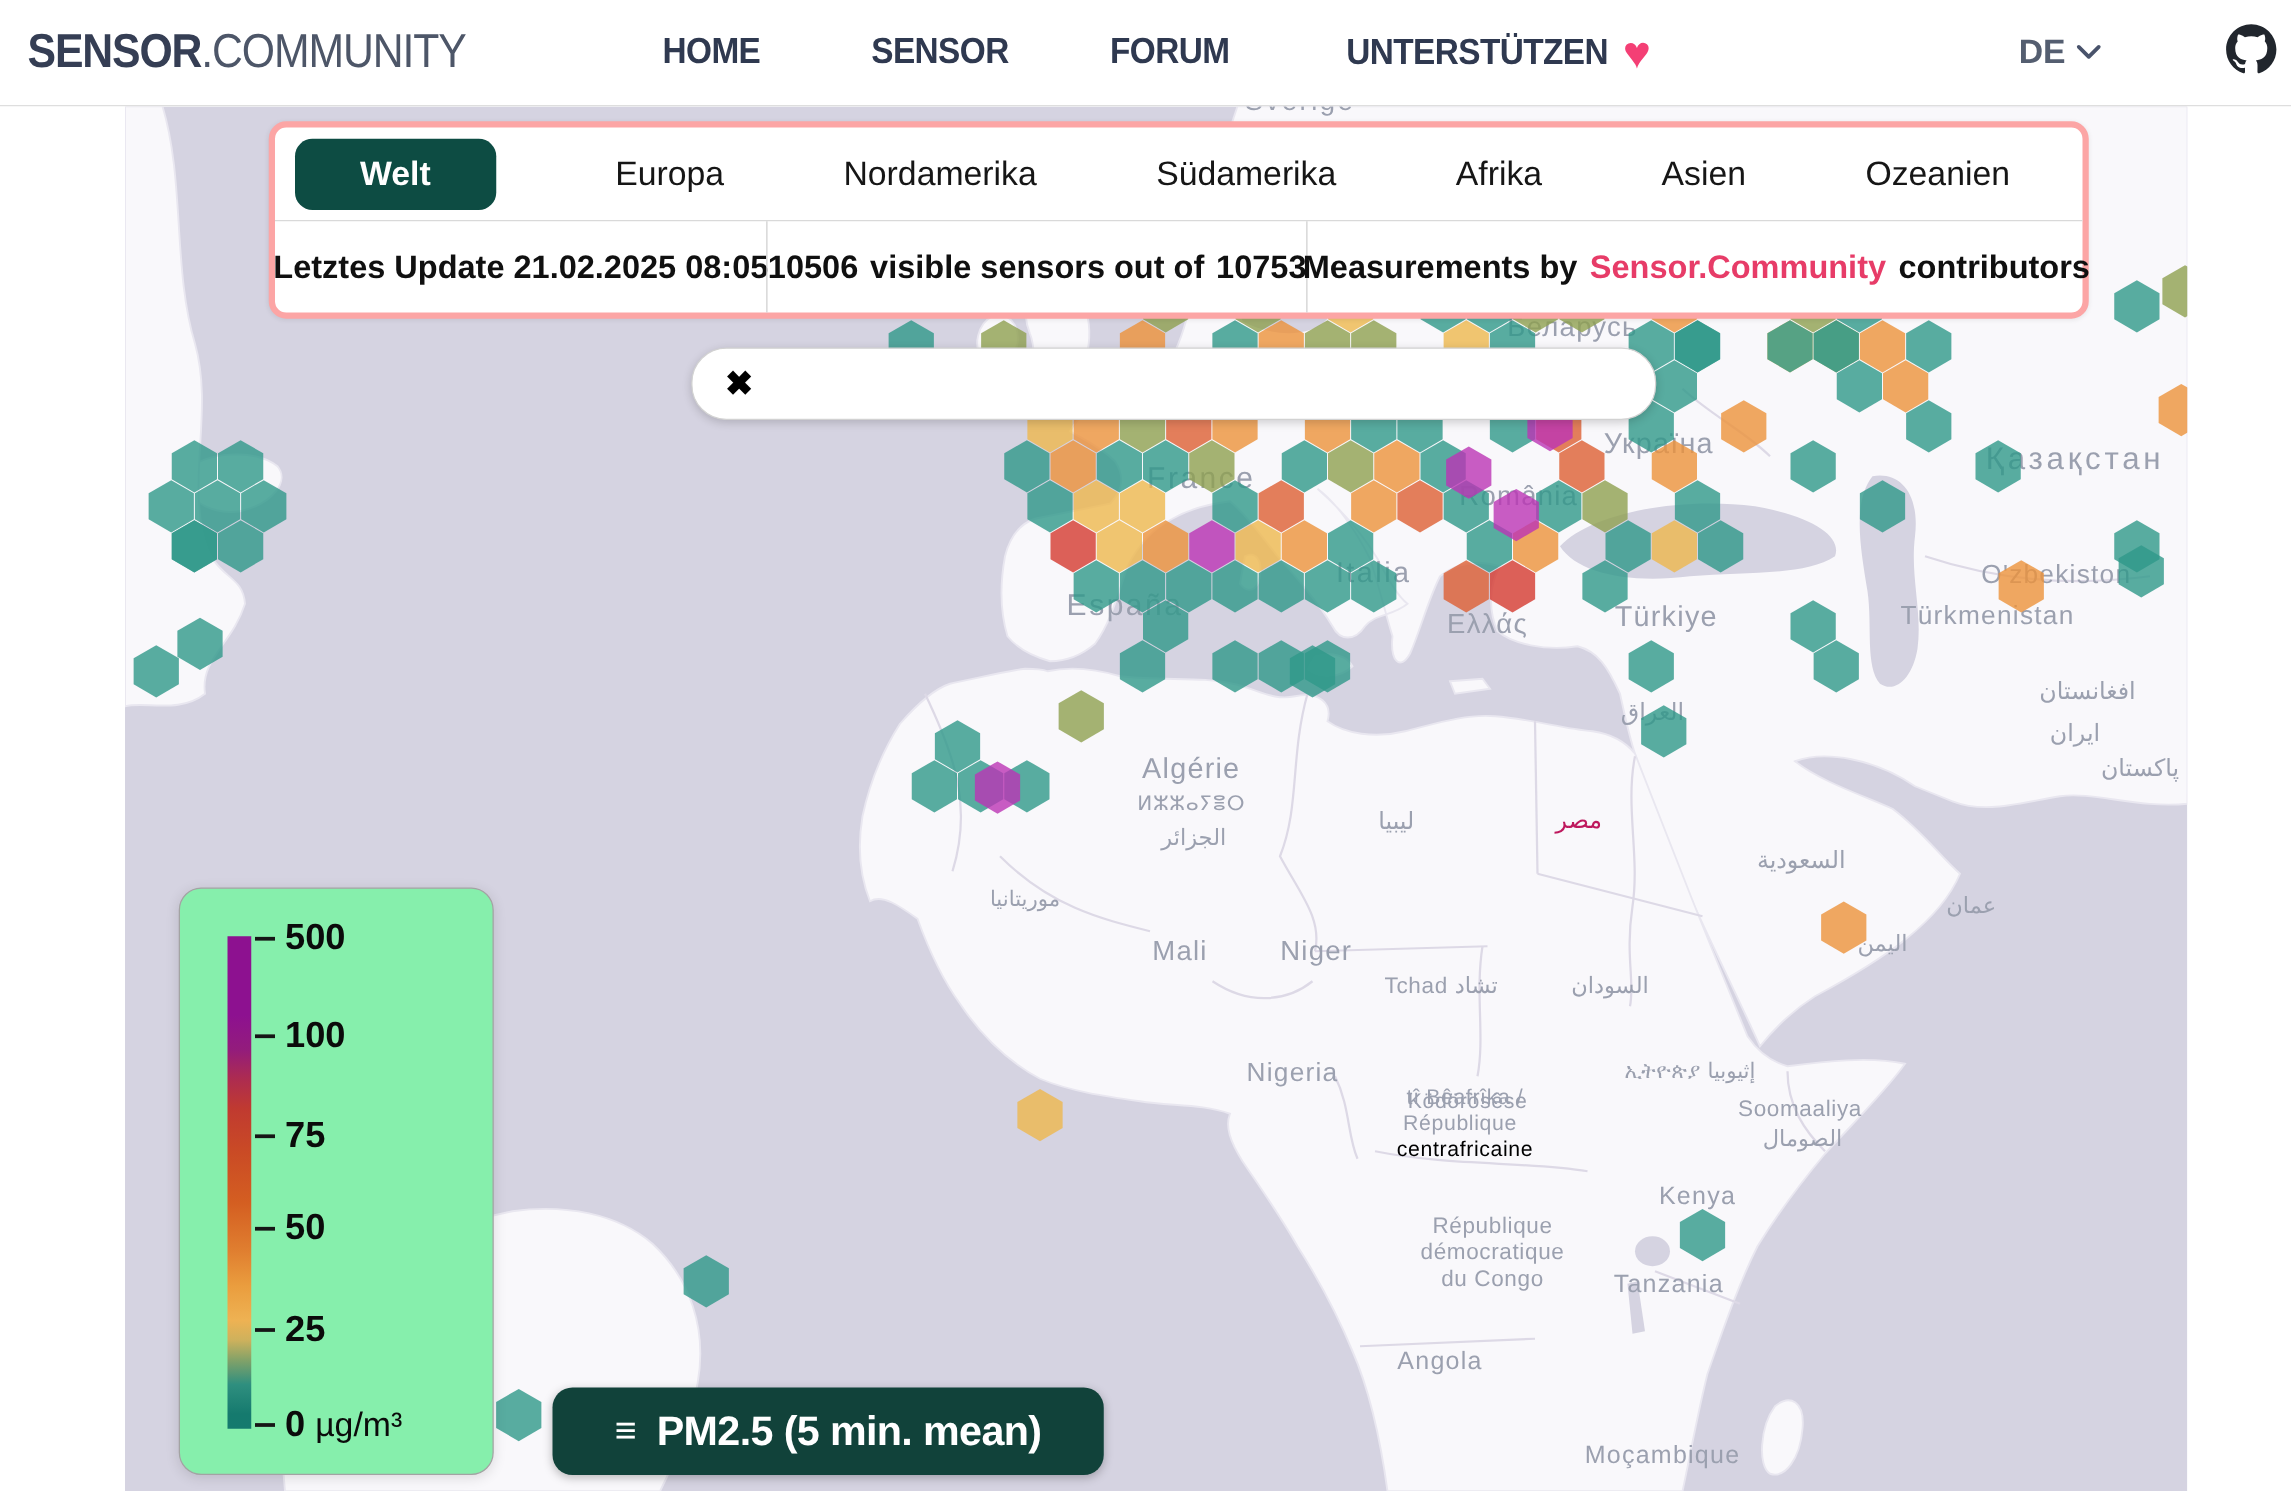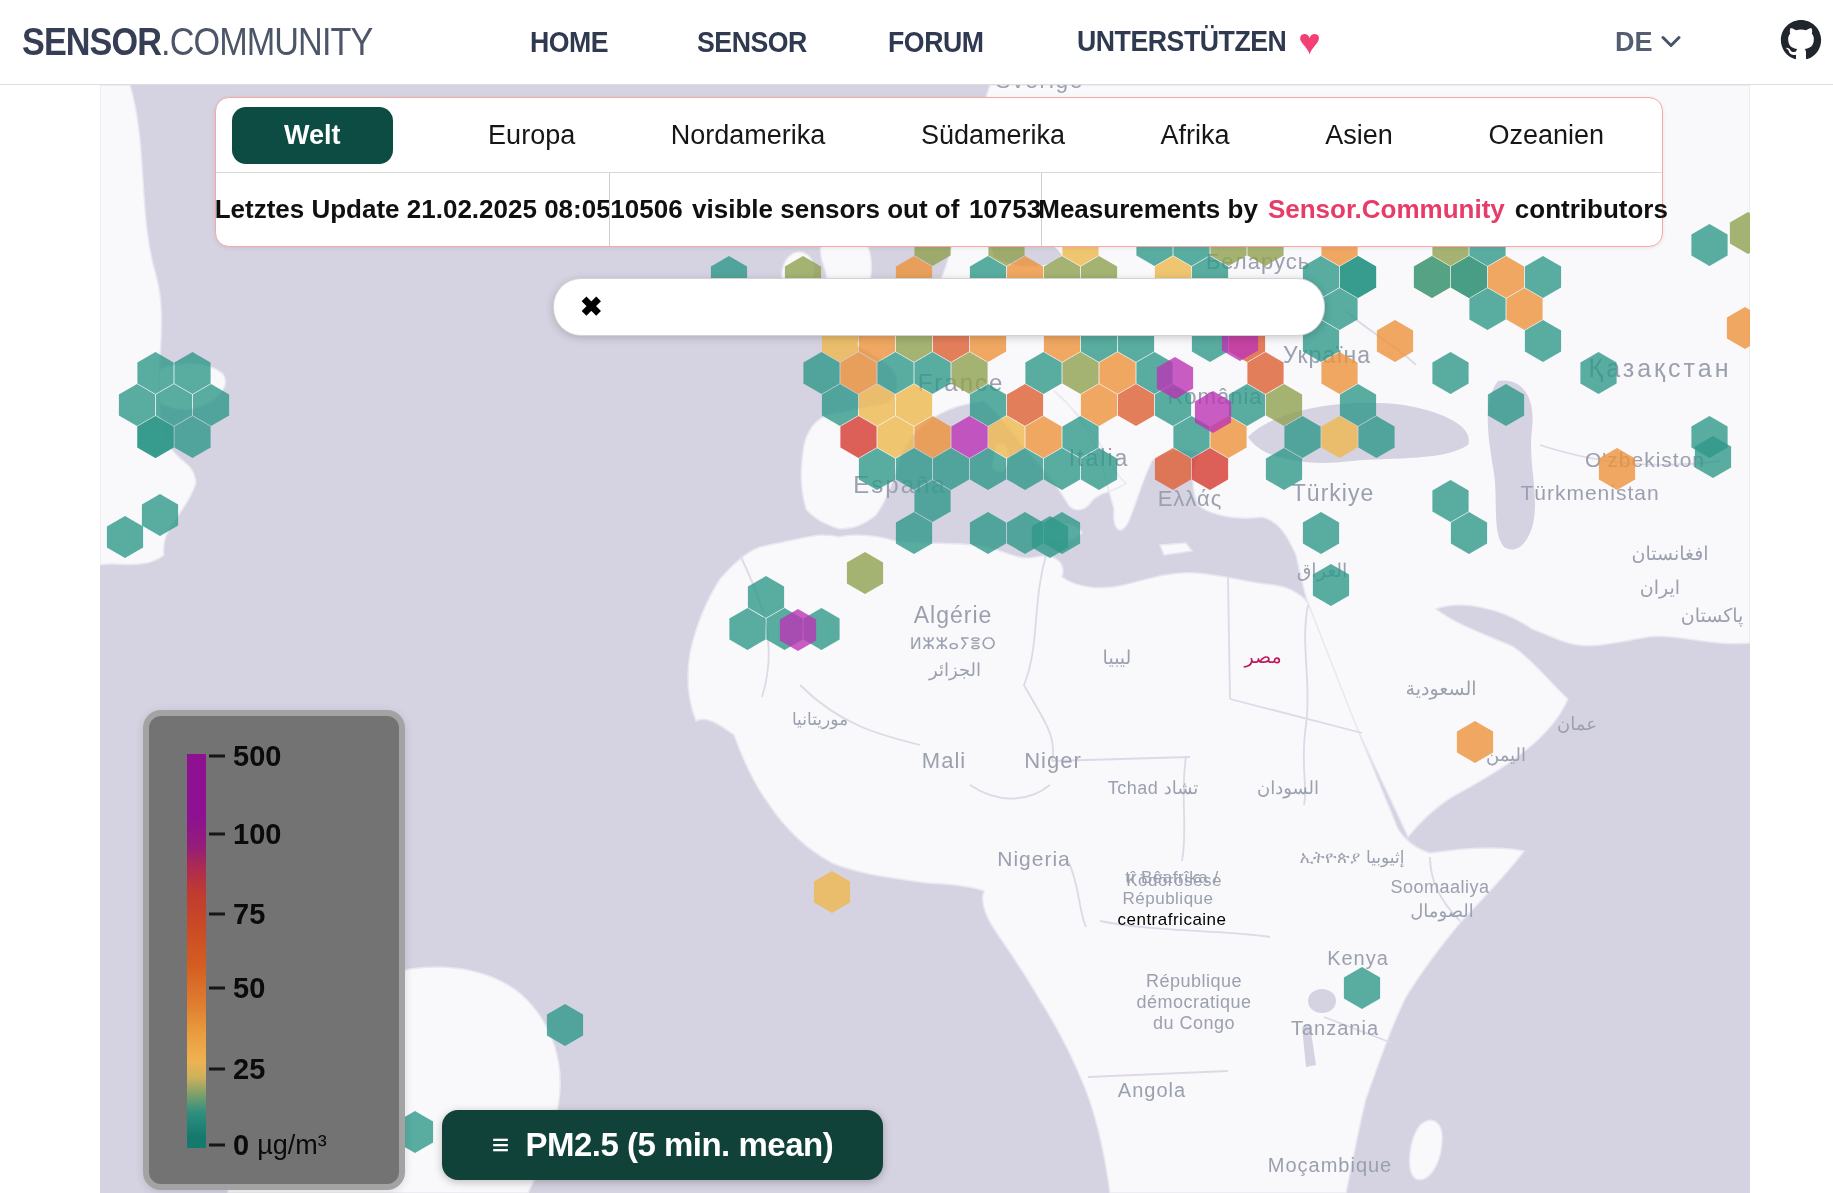--- a/index.html
+++ b/index.html
@@ -16,39 +16,39 @@
   #lang .code{font-size:27px;font-weight:700;color:#545e70;}
   #gh{position:absolute;left:1780px;top:50%;transform:translateY(-50%);cursor:pointer;}
 
   
   #map{position:absolute;left:100px;top:85px;width:1650px;height:1108px;overflow:hidden;z-index:1;cursor:grab;}
   #map svg{position:absolute;left:0;top:0;}
   #map-labels{position:absolute;left:0;top:0;width:100%;height:100%;pointer-events:none;}
   .map-label{position:absolute;transform:translate(-50%,-50%);white-space:nowrap;font-family:"Liberation Sans",sans-serif;}
 
   
-  #panel{position:absolute;left:215px;top:97px;width:1446px;height:148px;background:#fff;border:1px solid #fca5a5;border-radius:14px;z-index:5;box-shadow:0 1px 4px rgba(0,0,0,.08);}
+  #panel{position:absolute;left:215px;top:97px;width:1446px;height:148px;background:#fff;border:5px solid #fca5a5;border-radius:14px;z-index:5;box-shadow:0 1px 4px rgba(0,0,0,.08);}
   #tab-row{height:74px;display:flex;align-items:center;justify-content:space-between;padding:0 58px 0 16px;}
   .tab{font-size:27px;color:#161616;cursor:pointer;white-space:nowrap;}
   .tab.active{color:#fff;font-weight:700;border-radius:14px;padding:13px 52px;}
   #info-row{height:73px;display:flex;align-items:stretch;border-top:1px solid #d9d9d9;}
   .info-cell{display:flex;align-items:center;justify-content:center;font-size:26px;font-weight:700;color:#101010;white-space:nowrap;}
   .info-cell + .info-cell{border-left:1px solid #cfcfcf;}
   .c1{width:27.2%;}.c2{width:29.8%;}.c3{width:43%;}
   .gap{display:inline-block;width:12px;}
   .brand-link{cursor:pointer;margin:0 10px;}
 
   
   #searchbox{position:absolute;left:553px;top:278px;width:770px;height:56px;background:#fff;border:1px solid #d2d2d2;border-radius:28px;z-index:5;display:flex;align-items:center;box-shadow:0 2px 8px rgba(0,0,0,.18);}
   #search-input{flex:1;border:none;outline:none;background:transparent;font-size:27px;color:#333;padding:0 0 0 42px;font-family:"Liberation Sans",sans-serif;}
   #search-input::placeholder{color:#8e8e93;}
   #search-clear{font-size:27px;font-weight:700;color:#000;padding:0 26px;cursor:pointer;line-height:1;}
 
   
-  #legend{position:absolute;left:143px;top:710px;width:250px;height:468px;background:#737373;border:6px solid #a3a3a3;border-radius:18px;z-index:6;box-shadow:0 2px 10px rgba(0,0,0,.12);}
+  #legend{position:absolute;left:143px;top:710px;width:250px;height:468px;background:#86efac;border:1px solid #a3a3a3;border-radius:18px;z-index:6;box-shadow:0 2px 10px rgba(0,0,0,.12);}
   #legend-bar{position:absolute;left:38px;top:38px;width:19px;height:394px;}
   .ltick{position:absolute;left:60px;transform:translateY(-50%);display:flex;align-items:center;}
   .ltick .dash{width:16px;height:3px;background:#161616;margin-right:8px;}
   .ltick .lv{font-size:29px;font-weight:700;color:#0b0b0b;}
   .ltick .lu{font-size:27px;font-weight:400;color:#0b0b0b;margin-left:8px;}
 
   
   #layer-btn{position:absolute;left:442px;top:1110px;width:441px;height:70px;border-radius:16px;z-index:6;display:flex;align-items:center;justify-content:center;gap:16px;color:#fff;cursor:pointer;box-shadow:0 2px 8px rgba(0,0,0,.25);}
   #layer-btn .burger{font-size:30px;font-weight:700;}
   #layer-btn .lbl{font-size:33px;font-weight:700;letter-spacing:-.5px;white-space:nowrap;}

